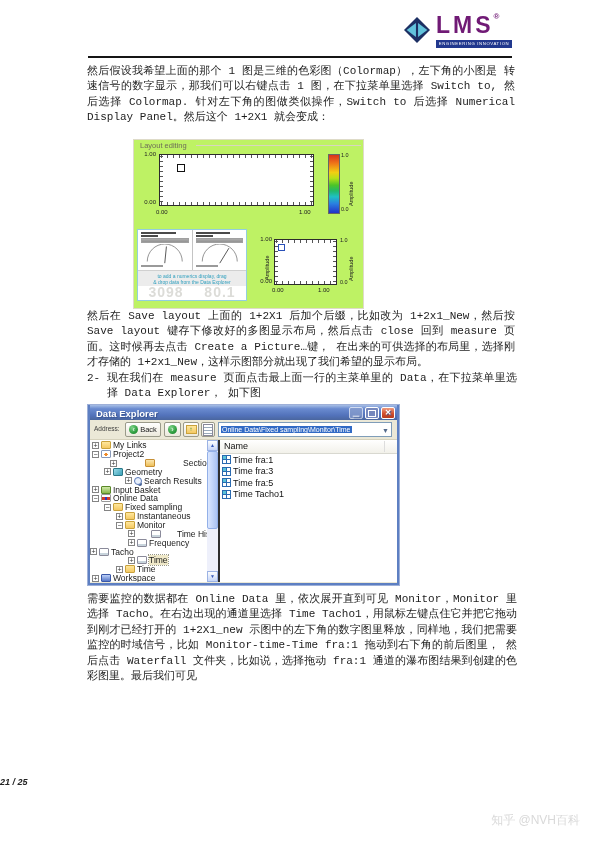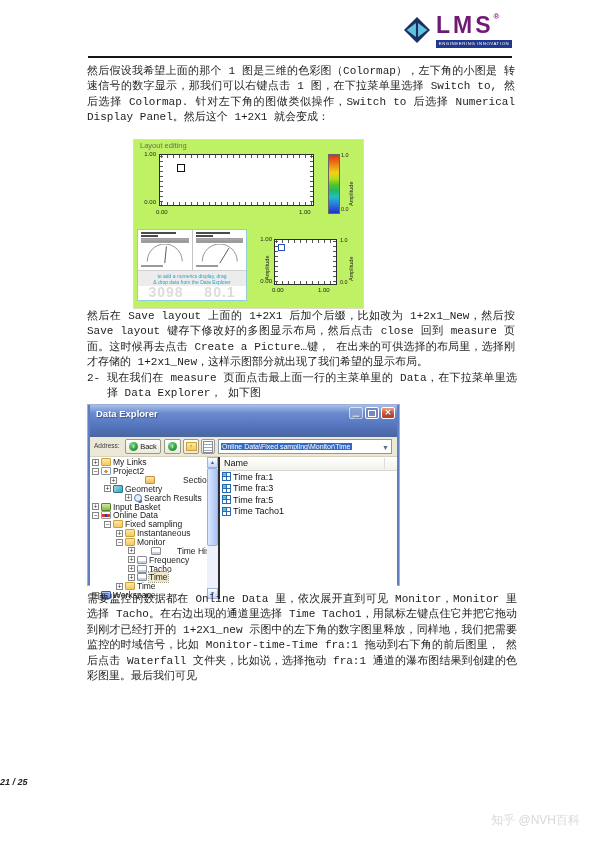--- a/index.html
+++ b/index.html
@@ -52,21 +52,21 @@
         box-shadow:inset 0 0 0 1px #a0a0a0;}
   .gauge{display:block;width:100%;height:20px;}
   .hintrow{background:#ececec;border-top:1px solid #d0d0d0;padding:2px 0 1px;
            text-align:center;color:#2f9fbe;font-size:5px;line-height:6px;}
   .bignums{display:flex;justify-content:space-around;color:#dcdcd8;font-weight:bold;
            font-size:14px;line-height:13px;letter-spacing:1px;}
   
   .win{position:absolute;left:88px;top:405px;width:311px;height:180px;box-sizing:border-box;
        border:2px solid #5d7fc2;border-top:none;background:#ebe8d7;
        box-shadow:0 0 0 1px #9eb0d8;}
-  .titlebar{position:relative;height:32px;
+  .titlebar{position:relative;height:15px;
      background:linear-gradient(180deg,#a8bfe6 0%,#6a8bd0 25%,#5272ba 70%,#4a669f 100%);
      color:#fff;font-size:9.5px;font-weight:bold;line-height:17px;padding-left:6px;
      text-shadow:1px 1px 1px #3a5490;}
   .winbtns{position:absolute;right:2px;top:2px;display:flex;gap:2px;}
   .wbtn{width:14px;height:12px;border:1px solid #fff;border-radius:2px;box-sizing:border-box;
         font-size:8px;line-height:10px;text-align:center;color:#fff;}
   .wbtn.min{background:#8fa3cf;opacity:.65;}
   .wbtn.max{background:#7688bd;}
   .wbtn.max i{display:block;width:6px;height:5px;border:1px solid #fff;margin:2px auto 0;}
   .wbtn.close{background:linear-gradient(180deg,#ef9a7e,#d4502e 55%,#b83a1c);font-weight:bold;}
@@ -313,21 +313,21 @@
             <div class="trow" style="padding-left: 38px; gap: 16px;">
               <span class="exp">+</span>
               <span class="ic ic-doc"></span>
               <span class="tlb">Time History</span>
             </div>
             <div class="trow" style="padding-left: 38px;">
               <span class="exp">+</span>
               <span class="ic ic-doc"></span>
               <span class="tlb">Frequency</span>
             </div>
-            <div class="trow" style="padding-left: 38px;">
+            <div class="trow" style="">
               <span class="exp">+</span>
               <span class="ic ic-doc"></span>
               <span class="tlb">Tacho</span>
             </div>
             <div class="trow sel" style="padding-left: 38px;">
               <span class="exp">+</span>
               <span class="ic ic-doc"></span>
               <span class="tlb">Time</span>
             </div>
             <div class="trow" style="padding-left: 26px;">

